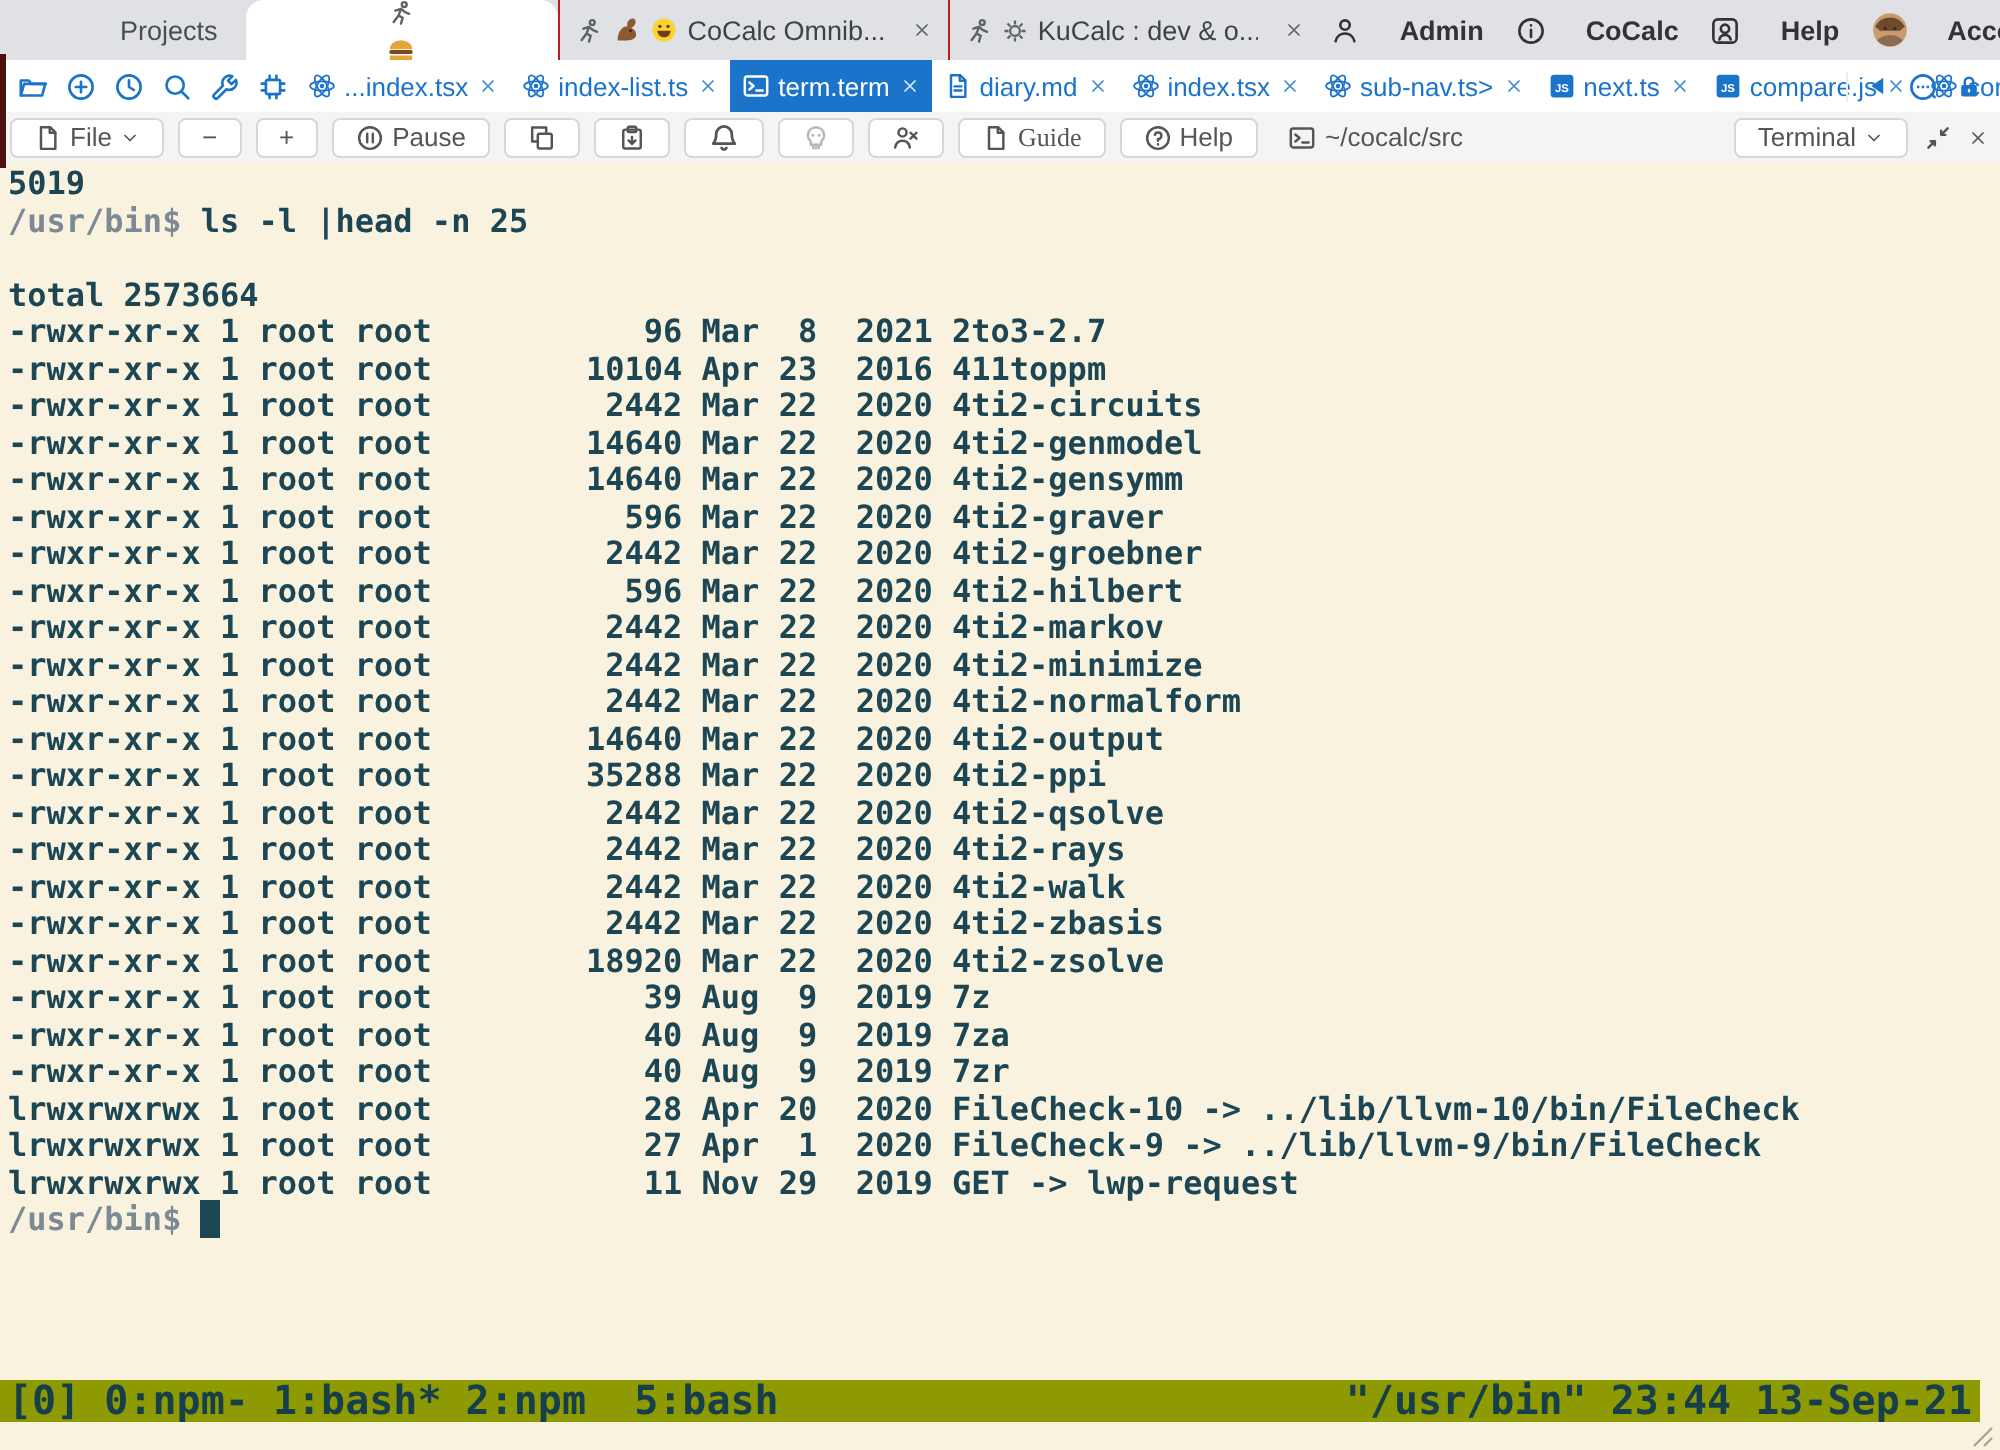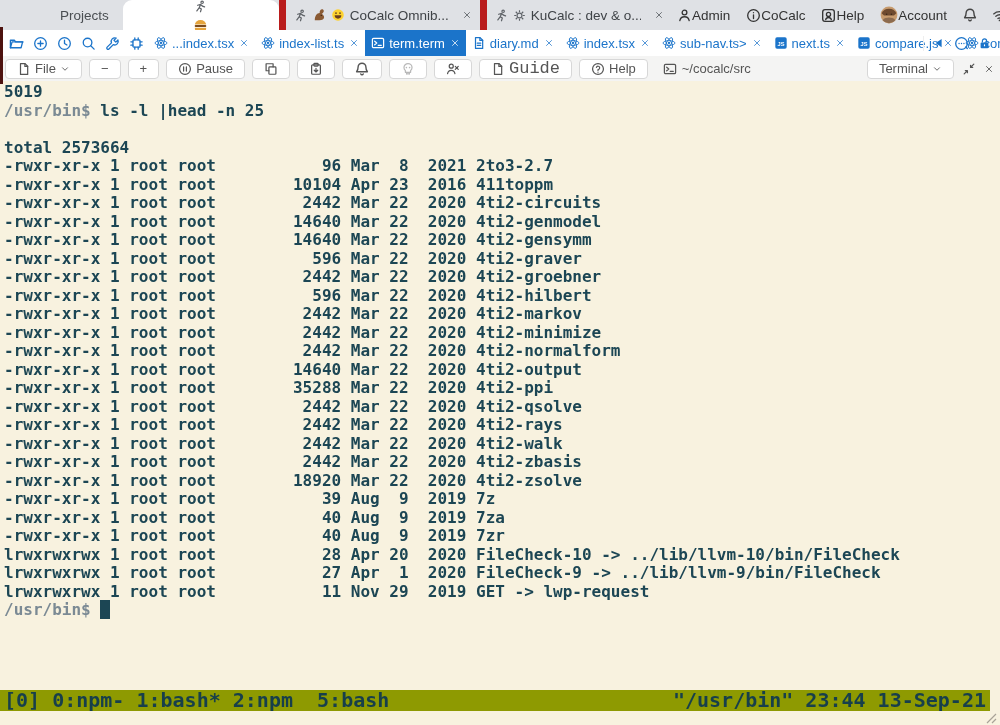--- a/index.html
+++ b/index.html
@@ -7,29 +7,29 @@
        font-family:"Liberation Sans",sans-serif;-webkit-font-smoothing:antialiased;}
   .icon{display:inline-flex;align-items:center;justify-content:center;line-height:0;}
 
   
   .chrome{position:absolute;left:0;top:0;width:1000px;height:30px;background:#dfe1e5;
           display:flex;align-items:center;color:#3f4347;font-size:13.5px;padding-left:47px;}
   .logo{margin:0 8px 0 5px;}
   .projects-label{margin-right:14px;color:#4a4e52;}
   .btabs{display:flex;align-items:stretch;height:30px;}
   .btab{display:flex;align-items:center;gap:5px;padding:0 8px;position:relative;min-width:120px;
-        border-left:7px solid #b91c1c;cursor:default;}
+        border-left:1px solid #b91c1c;cursor:default;}
   .btab:first-child{border-left:none;}
   .btab.active{background:#fff;border-radius:9px 9px 0 0;border-left:none;min-width:140px;flex-direction:column;}
   .btab-label{white-space:nowrap;overflow:hidden;max-width:110px;}
   .btab.active .btab-label{font-weight:bold;color:#202124;}
   .btab-close{margin-left:auto;color:#5f6368;padding-left:8px;}
 
   .chrome-right{margin-left:auto;display:flex;align-items:center;gap:6px;padding-right:8px;color:#333;}
-  .chrome-item{display:flex;align-items:center;gap:0;padding:0 5px;}
+  .chrome-item{display:flex;align-items:center;gap:20px;padding:0 5px;font-weight:bold;}
   .chrome-right .bare{padding:0 4px;color:#444;}
 
   
   .filetabs{position:absolute;left:0;top:30px;width:1000px;height:26px;background:#fff;
             display:flex;align-items:center;color:#1b74ca;font-size:13px;border-bottom:1px solid #000000;}
   .ft-leftons{display:flex;align-items:center;padding-left:4px;}
   .ft-leftons .icon{width:24px;height:24px;cursor:pointer;}
   .ftabs{display:flex;align-items:stretch;height:26px;flex:1;min-width:0;}
   .ftab{display:flex;align-items:center;gap:4px;padding:0 6px;white-space:nowrap;cursor:pointer;}
   .ftab.active{background:#1b74ca;color:#fff;}
@@ -459,21 +459,21 @@
           </span>
    </button>
         <button class="tbtn" style="font-family:inherit;font-size:13px;color:#555;">
      <span class="icon">
             <svg width="14" height="14" viewBox="0 0 16 16" fill="none" stroke="currentColor" stroke-width="1.4" stroke-linecap="round" stroke-linejoin="round">
               <circle cx="6" cy="4.8" r="2.3"></circle>
               <path d="M1.8 13.4c.5-2.8 2.5-3.8 4.2-3.8s3.7 1 4.2 3.8M10.6 5l3.4 3.4M14 5l-3.4 3.4"></path>
             </svg>
           </span>
    </button>
-        <button class="tbtn" style="font-family:Liberation Mono, monospace;font-size:17px;color:#555;">
+        <button class="tbtn" style="font-family:Liberation Serif, serif;font-size:13px;color:#555;">
      <span class="icon">
             <svg width="14" height="14" viewBox="0 0 16 16" fill="none" stroke="currentColor" stroke-width="1.4" stroke-linecap="round" stroke-linejoin="round">
               <path d="M4 1.8h5.2l3 3v9.4H4z"></path>
               <path d="M9 1.8v3.2h3.2"></path>
             </svg>
           </span>
           <span>Guide</span>
    </button>
         <button class="tbtn" style="font-family:inherit;font-size:13px;color:#555;">
      <span class="icon">

